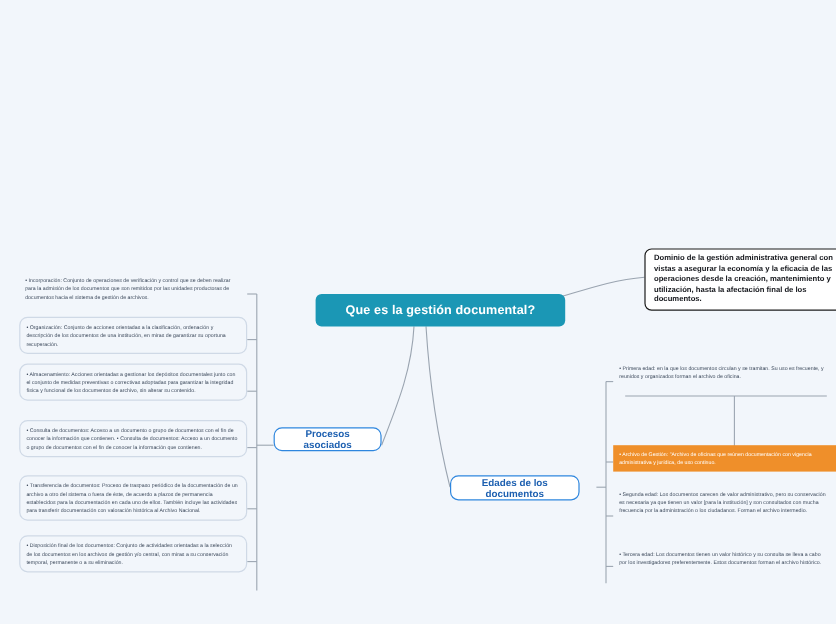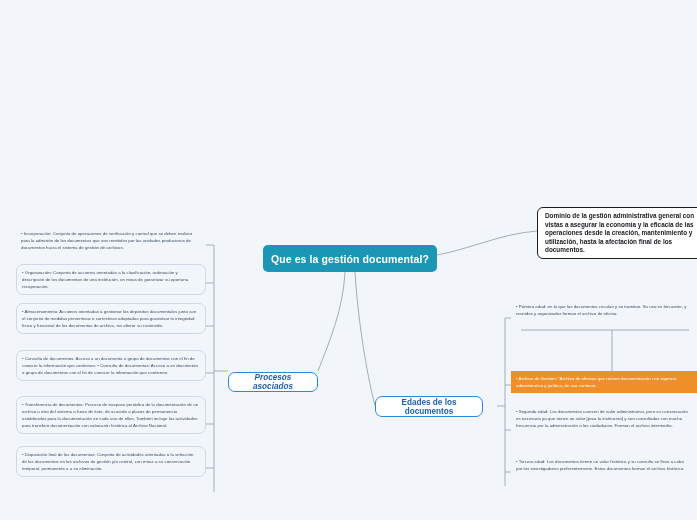--- a/index.html
+++ b/index.html
@@ -25,21 +25,21 @@
     width: 697px;
     height: 520px;
     pointer-events: none;
   }
 
   
   .root-node {
     position: absolute;
     left: 263px;
     top: 245px;
-    width: 174px;
+    width: 208px;
     height: 27px;
     background: #1b97b5;
     border-radius: 5px;
     color: #ffffff;
     font-size: 10.5px;
     font-weight: bold;
     letter-spacing: 0.1px;
     display: flex;
     align-items: center;
     justify-content: center;
@@ -59,24 +59,23 @@
     font-weight: bold;
     display: flex;
     align-items: center;
     justify-content: center;
     text-align: center;
     padding: 0 7px;
     z-index: 5;
   }
   #branch-procesos {
     left: 228px;
-    top: 372px;
+    top: 356px;
     width: 90px;
     height: 20px;
-    font-style: italic;
   }
   #branch-edades {
     left: 375px;
     top: 396px;
     width: 108px;
     height: 21px;
   }
 
   
   .leaf {

